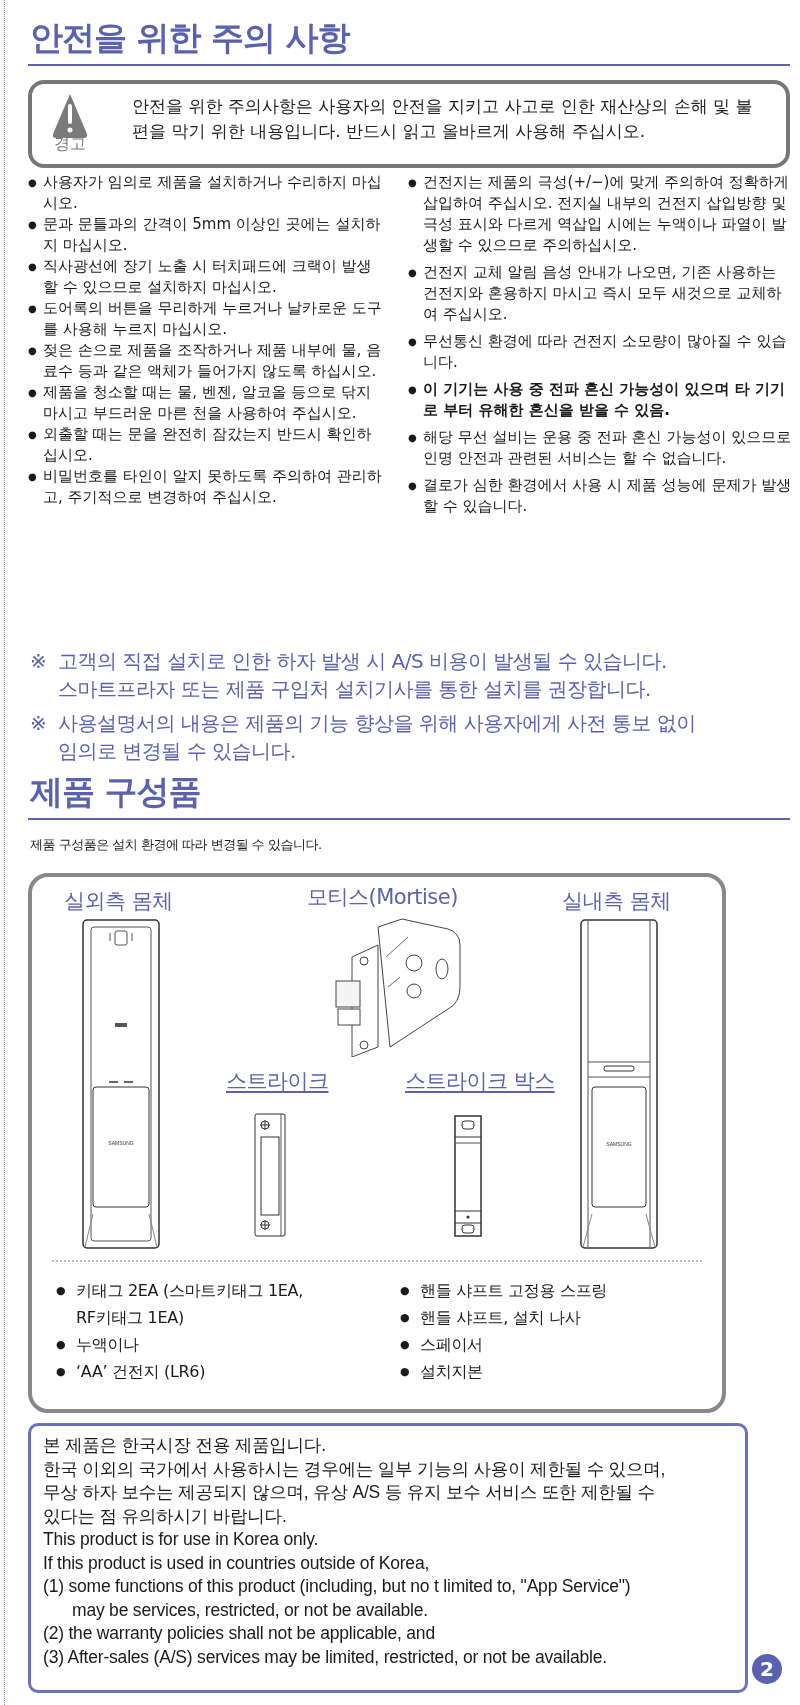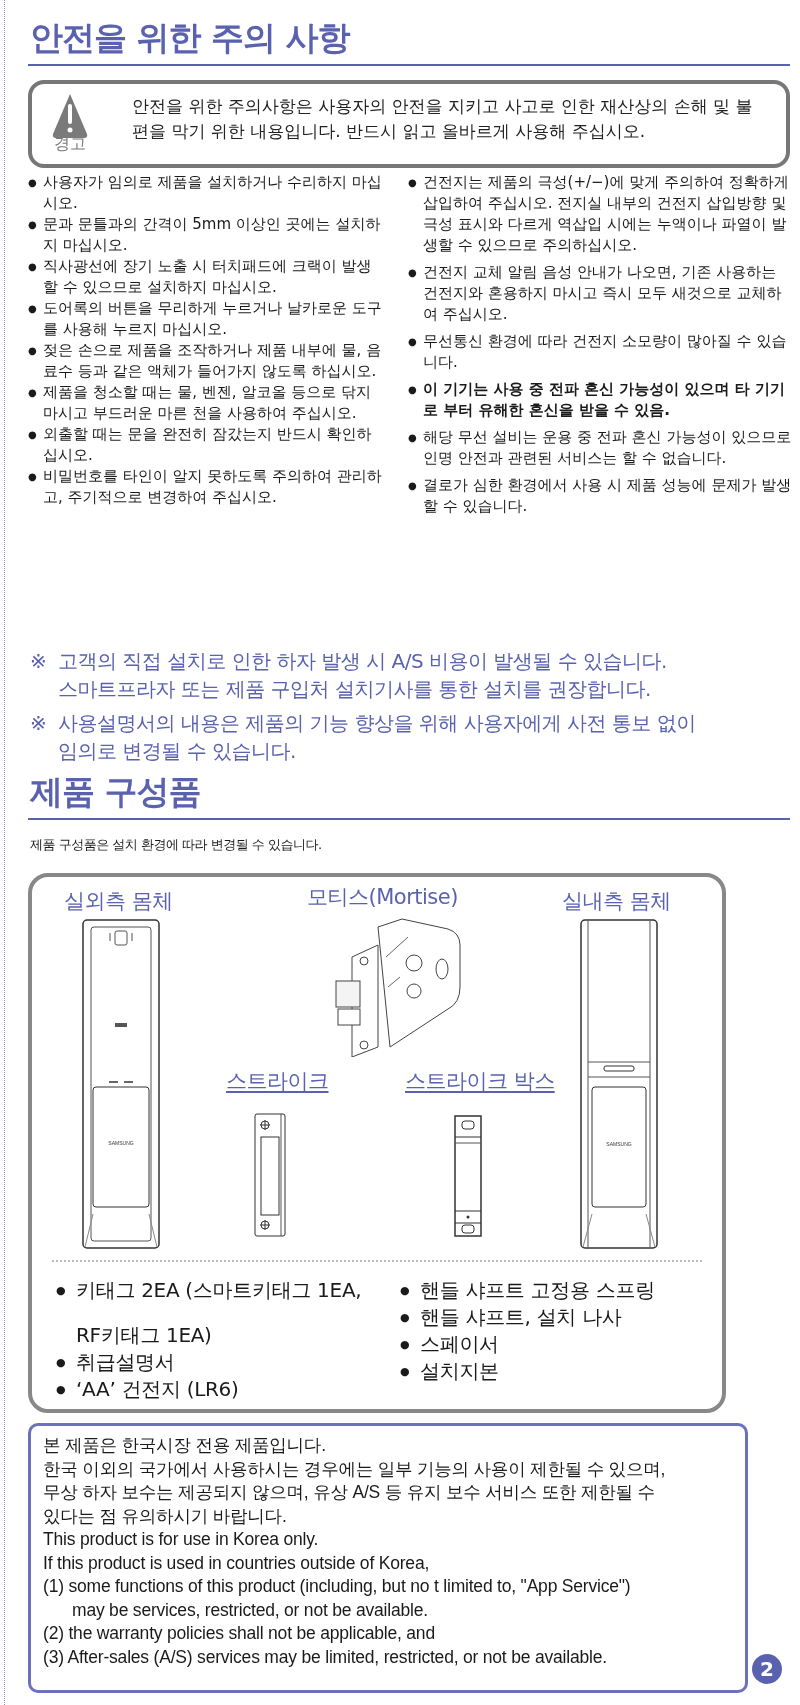--- a/index.html
+++ b/index.html
@@ -26,24 +26,24 @@
   .note { position: relative; padding-left: 28px; margin-bottom: 6px; }
   .note .mark { position: absolute; left: 0; top: 0; }
 
   .subtitle { position: absolute; left: 30px; top: 836px; font-size: 13px; color: #1a1a1a; letter-spacing: -0.5px; }
 
   .parts-box { position: absolute; left: 28px; top: 873px; width: 698px; height: 540px; border: 4px solid #888; border-radius: 20px; }
   .part-label { position: absolute; font-size: 21px; color: #5a62b0; letter-spacing: -0.5px; white-space: nowrap; }
   .part-label.ul { text-decoration: underline; text-underline-offset: 3px; }
   .part-img { position: absolute; }
   .dots-sep { position: absolute; left: 20px; right: 20px; top: 383px; border-top: 2px dotted #bbb; }
-  .comp-list { position: absolute; font-size: 20px; line-height: 27px; color: #1a1a1a; letter-spacing: -0.3px; }
+  .comp-list { position: absolute; font-size: 16px; line-height: 27px; color: #1a1a1a; letter-spacing: -0.3px; }
   .comp-list li { list-style: none; position: relative; padding-left: 20px; }
   .comp-list li::before { content: "●"; position: absolute; left: 0; top: 0; font-size: 11px; }
-  .comp-list li .cont { display: block; margin-top: 18px; }
+  .comp-list li .cont { display: block; }
 
   .korea-box { position: absolute; left: 28px; top: 1423px; width: 720px; height: 270px; border: 3px solid #6b71bd; border-radius: 10px; padding: 8px 12px; font-family: "Liberation Sans", sans-serif; font-size: 17.5px; line-height: 23.5px; color: #1a1a1a; letter-spacing: -0.2px; }
   .korea-box .ind { padding-left: 29px; }
 
   .page-num { position: absolute; left: 752px; top: 1654px; width: 30px; height: 30px; border-radius: 50%; background: #5a62b0; color: #fff; font-weight: bold; font-size: 20px; text-align: center; line-height: 30px; }
 </style>
 </head>
 <body>
 
 <div class="dotline"></div>
@@ -171,21 +171,21 @@
     <line x1="1" y1="96" x2="27" y2="96" stroke="#333"></line>
     <circle cx="14" cy="102" r="1.5" fill="#333"></circle>
     <line x1="1" y1="108" x2="27" y2="108" stroke="#333"></line>
     <rect x="8" y="110" width="12" height="8" rx="3" fill="none" stroke="#333"></rect>
   </svg>
 
   <div class="dots-sep"></div>
 
   <ul class="comp-list" style="left:24px; top:400px; width:350px;">
     <li><span>키태그 2EA (스마트키태그 1EA,</span><span class="cont">RF키태그 1EA)</span></li>
-    <li>취급설명서</li>
+    <li>누액이나</li>
     <li>‘AA’ 건전지 (LR6)</li>
   </ul>
   <ul class="comp-list" style="left:368px; top:400px; width:360px;">
     <li>핸들 샤프트 고정용 스프링</li>
     <li>핸들 샤프트, 설치 나사</li>
     <li>스페이서</li>
     <li>설치지본</li>
   </ul>
 </div>
 

